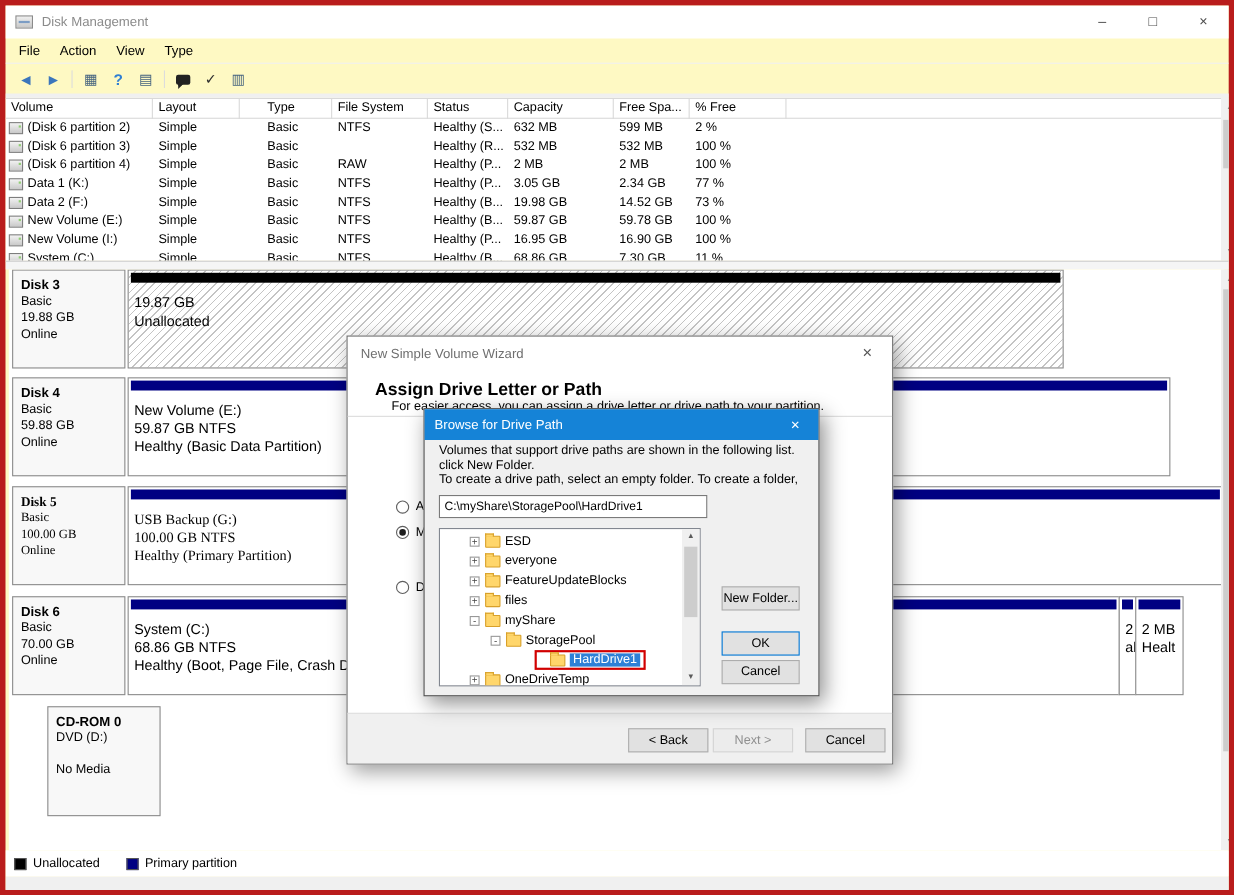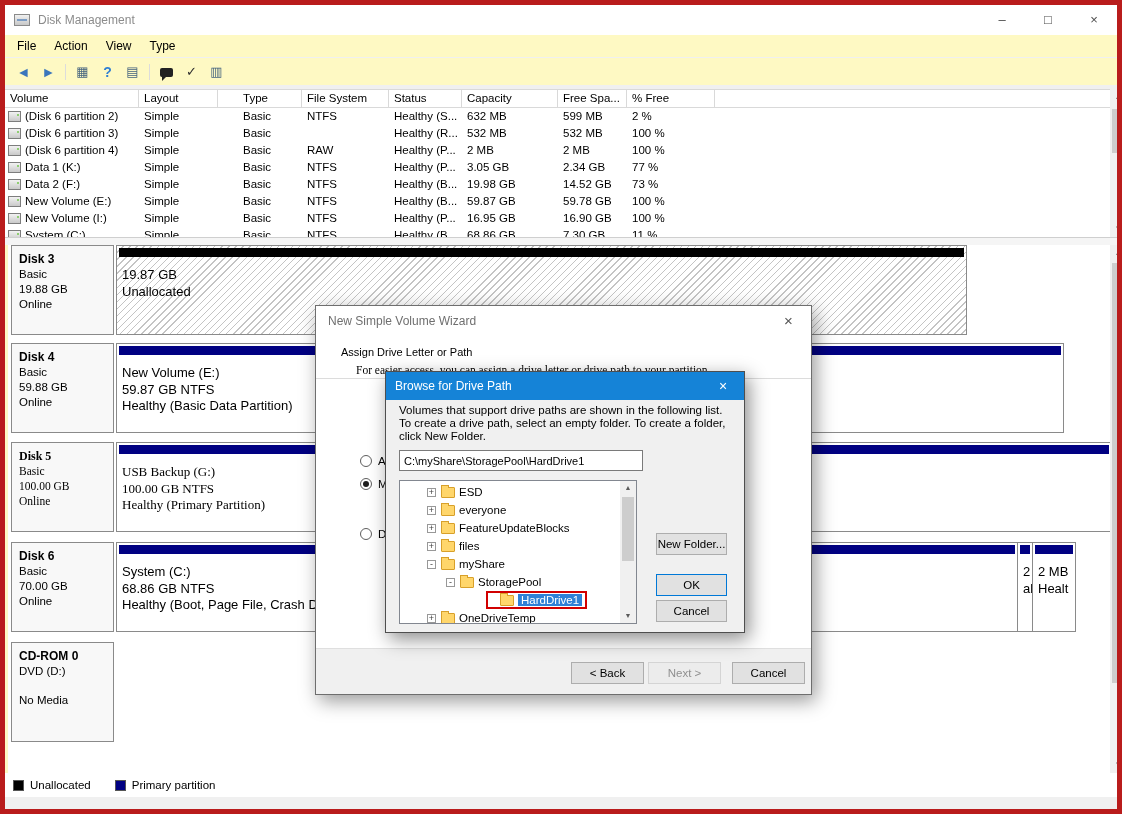--- a/index.html
+++ b/index.html
@@ -65,22 +65,22 @@
   .legend { position:absolute; top:768px; left:0; width:1122px; height:24px; background:#fff; display:flex; align-items:center; padding-left:8px; }
   .sw { width:11px; height:11px; border:1px solid #555; margin-right:6px; flex:none; }
   .legend .lab { margin-right:24px; font-size:11.5px; }
   .bottomstrip { position:absolute; top:792px; left:0; width:1122px; height:22px; background:#f0f0f0; }
   
   .wizard { position:absolute; left:310px; top:300px; width:497px; height:390px; background:#fff;
             border:1px solid #6e6e6e; box-shadow:4px 6px 18px rgba(0,0,0,.4); z-index:40; }
   .wiz-tb { height:30px; position:relative; }
   .wiz-title { position:absolute; left:12px; top:0; line-height:30px; color:#6f6f6f; font-size:12px; }
   .dlg-close { position:absolute; right:0; top:0; width:45px; height:30px; text-align:center; line-height:30px; color:#555; font-size:15px; }
-  .wiz-heading { position:absolute; left:25px; top:40px; font-weight:normal; font-size:11px; }
-  .wiz-sub { position:absolute; left:40px; top:58px; font-size:11.5px; white-space:nowrap;font-family:Liberation Serif, serif; }
+  .wiz-heading { position:absolute; left:25px; top:40px; font-weight:bold; font-size:16px; }
+  .wiz-sub { position:absolute; left:40px; top:58px; font-size:11.5px; white-space:nowrap; }
   .wiz-div { position:absolute; left:0; top:72px; width:100%; border-top:1px solid #dcdcdc; }
   .radio-row { position:absolute; left:44px; display:flex; align-items:center; height:14px; }
   .radio { width:12px; height:12px; border:1px solid #5e5e5e; border-radius:50%; background:#fff; position:relative; flex:none; margin-right:6px; }
   .radio.checked::after { content:""; position:absolute; left:2px; top:2px; width:6px; height:6px; border-radius:50%; background:#1d1d1d; }
   .radio-lab { font-size:11.5px; white-space:nowrap; }
   .wiz-bottom { position:absolute; left:0; bottom:0; width:100%; height:46px; background:#f0f0f0; border-top:1px solid #dfdfdf; }
   .btn { position:absolute; height:22px; background:#e1e1e1; border:1px solid #adadad; font-size:11.5px; text-align:center; line-height:20px; }
   .btn.default { border:1px solid #0078d7; }
   .btn.disabled { background:#ececec; border-color:#d4d4d4; color:#8f8f8f; }
   
@@ -345,21 +345,21 @@
       </div>
       <div class="part" style="width:44px;">
         <div class="band navy"></div>
         <div class="pt">
           <div>2 MB</div>
           <div>Healt</div>
         </div>
       </div>
     </div>
 
-    <div class="drow" style="top:397px; height:100px;">
+    <div class="drow" style="top:397px; height:100px;margin-left:32px;">
       <div class="dhdr">
         <div class="dh-name">CD-ROM 0</div>
         <div class="dh-line">DVD (D:)</div>
         <div class="dh-line gap">No Media</div>
       </div>
     </div>
   </div>
 
   <div class="sb" style="left:1105px; top:240px; height:528px;">
     <div class="arr up"></div>
@@ -404,22 +404,22 @@
     </div>
   </div>
 
   <div class="browse">
     <div class="br-tb">
       <span class="br-title">Browse for Drive Path</span>
       <span class="br-close">×</span>
     </div>
     <div class="br-desc">
       <div>Volumes that support drive paths are shown in the following list.</div>
+      <div>click New Folder.</div>
       <div>To create a drive path, select an empty folder. To create a folder,</div>
-      <div>click New Folder.</div>
     </div>
     <input class="path-input" type="text" value="C:\myShare\StoragePool\HardDrive1" style="">
 
     <div class="tree">
       <div class="titem" style="top:2px; padding-left:27px;">
         <span class="exp">+</span>
         <span class="fold"></span>
         <span class="tlabel">ESD</span>
       </div>
       <div class="titem" style="top:20px; padding-left:27px;">

